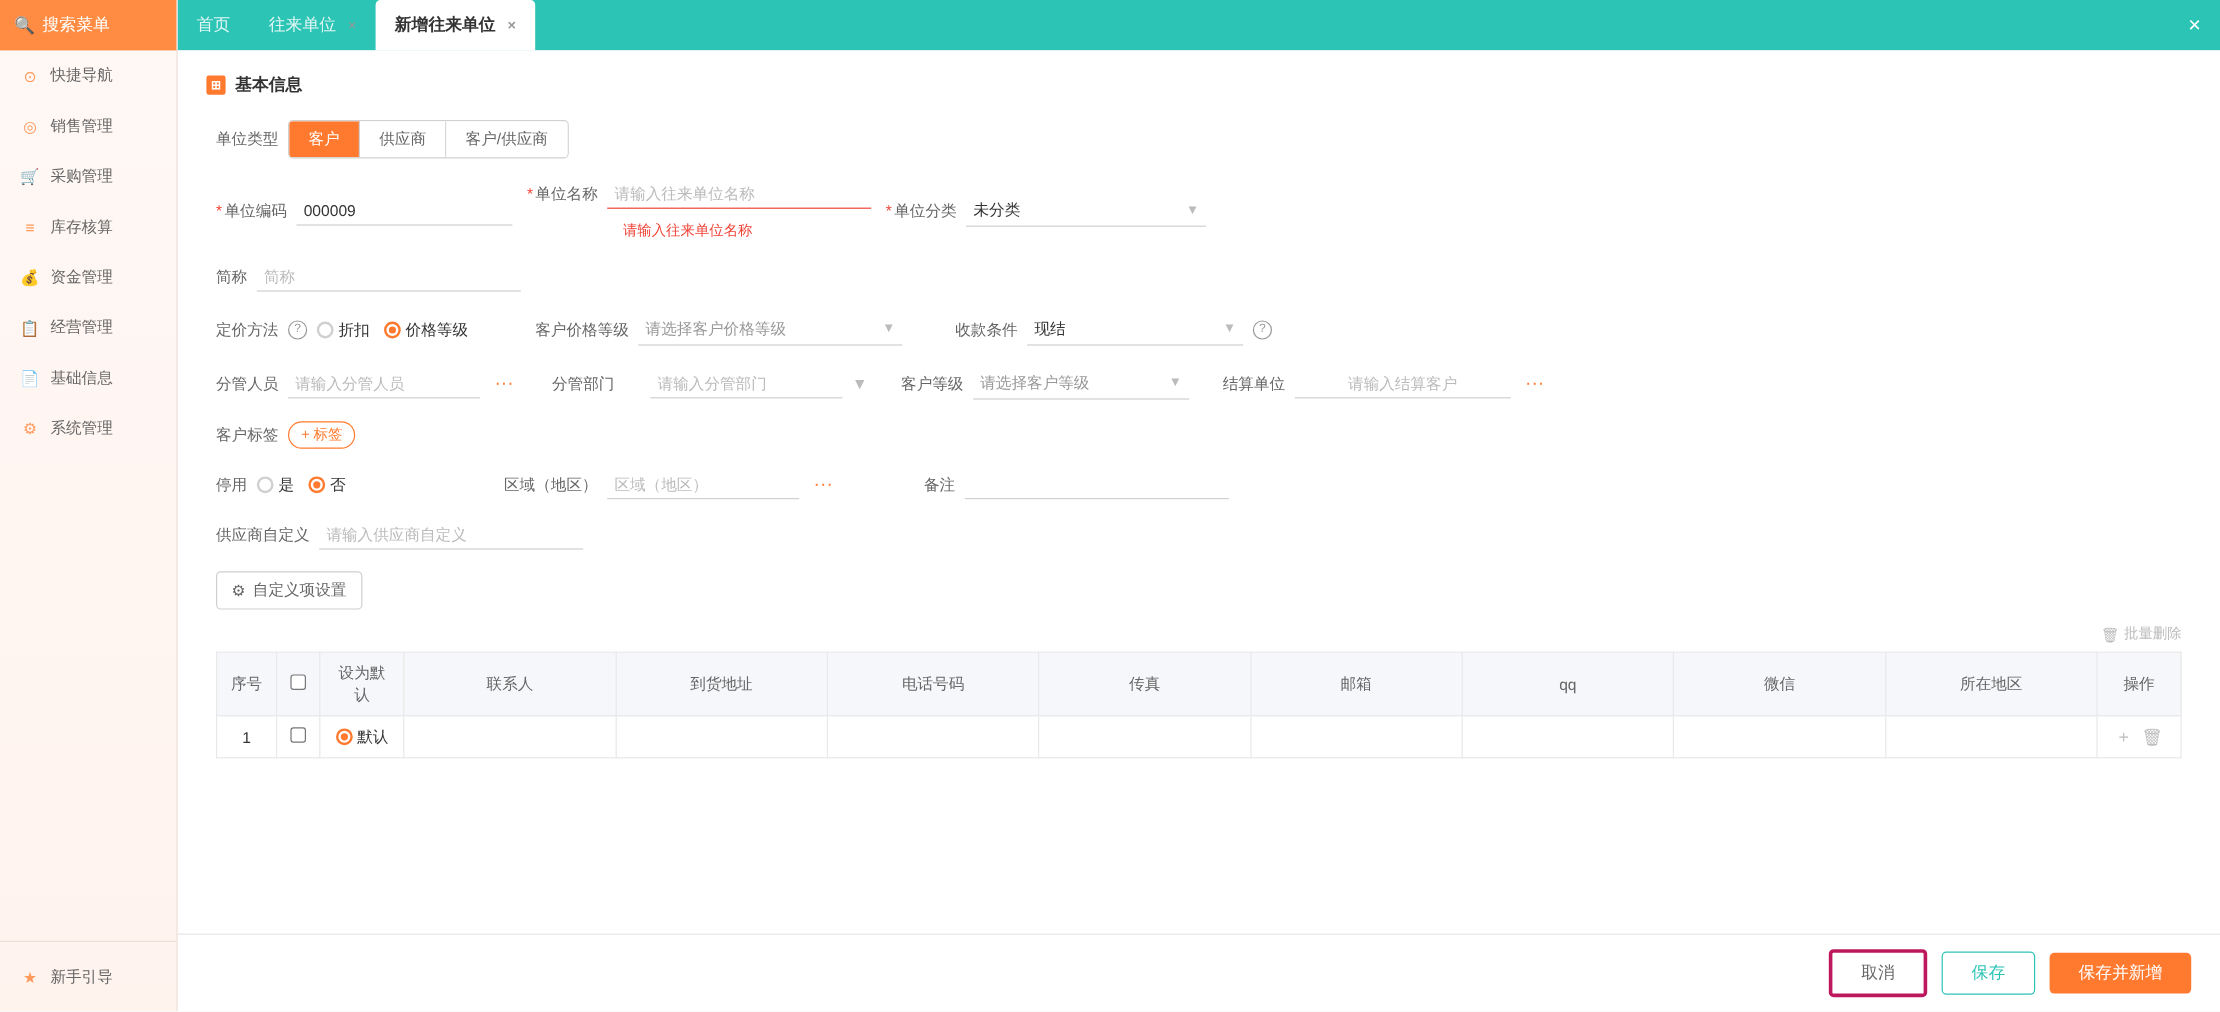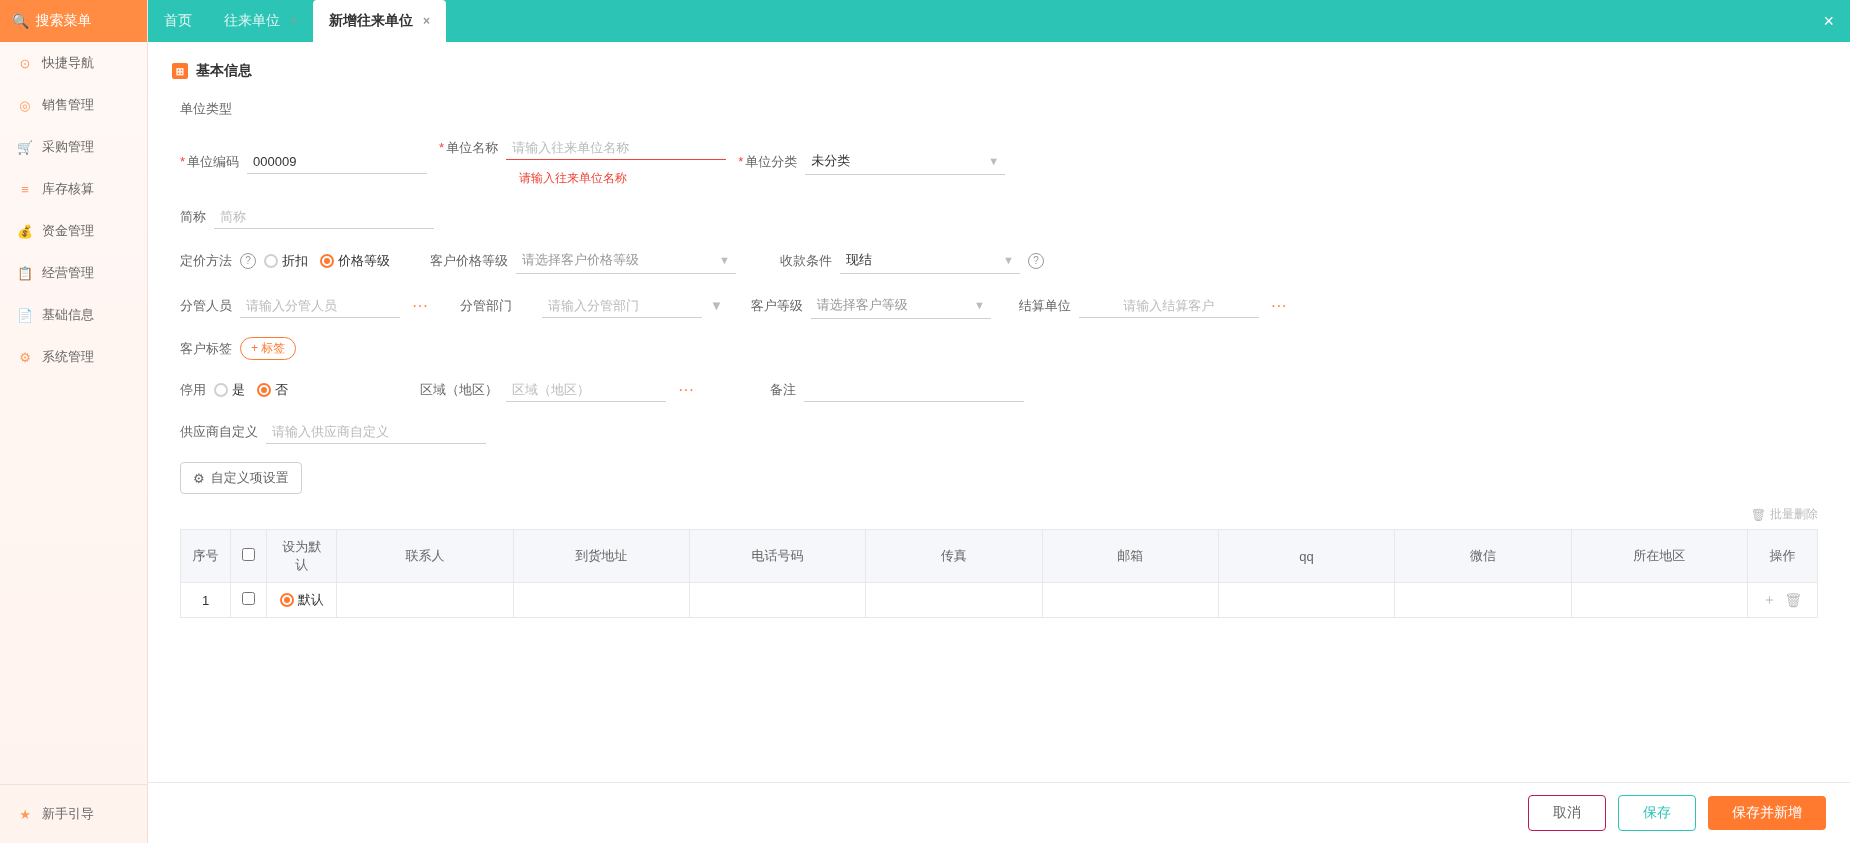--- a/index.html
+++ b/index.html
@@ -301,21 +301,21 @@
       display: flex;
       justify-content: flex-end;
       align-items: center;
       gap: 12px;
       padding: 12px 24px;
       background: white;
       border-top: 1px solid #e8e8e8;
     }
     .btn-cancel {
       padding: 8px 24px;
-      border: 1px solid #be185d;
+      border: 3px solid #be185d;
       background: white;
       color: #666;
       border-radius: 4px;
       cursor: pointer;
       font-size: 14px;
       text-align: center;
     }
     .btn-save {
       padding: 8px 24px;
       border: 1px solid #2cc4b5;
@@ -423,20 +423,25 @@
     <div class="section-header">
       <div class="section-icon">⊞</div>
       <span>基本信息</span>
     </div>
 
     <div class="form-section">
 
       <div class="form-row">
         <div class="form-field">
           <span class="field-label">单位类型</span>
+          <div class="type-btn-group">
+            <button class="type-btn active">客户</button>
+            <button class="type-btn">供应商</button>
+            <button class="type-btn">客户/供应商</button>
+          </div>
         </div>
       </div>
 
       <div class="form-row">
         <div class="form-field">
           <span class="field-label">
             <span class="required-star">*</span><span>单位编码</span>
           </span>
           <input type="text" class="form-input" value="000009" style="width: 180px;">
         </div>
@@ -475,21 +480,21 @@
             <div class="radio-item">
               <div class="radio-circle"></div>
               <span>折扣</span>
             </div>
             <div class="radio-item">
               <div class="radio-circle checked"></div>
               <span>价格等级</span>
             </div>
           </div>
         </div>
-        <div class="form-field" style="margin-left:28px;">
+        <div class="form-field" style="margin-left:44px;">
           <span class="field-label">客户价格等级</span>
           <div class="form-select" style="width:220px;">
             <span class="select-text">请选择客户价格等级</span>
             <span class="chevron">▼</span>
           </div>
         </div>
         <div class="form-field" style="margin-left:32px;">
           <span class="field-label">收款条件</span>
           <div class="form-select has-value" style="width:180px;">
             <span class="select-text">现结</span>

